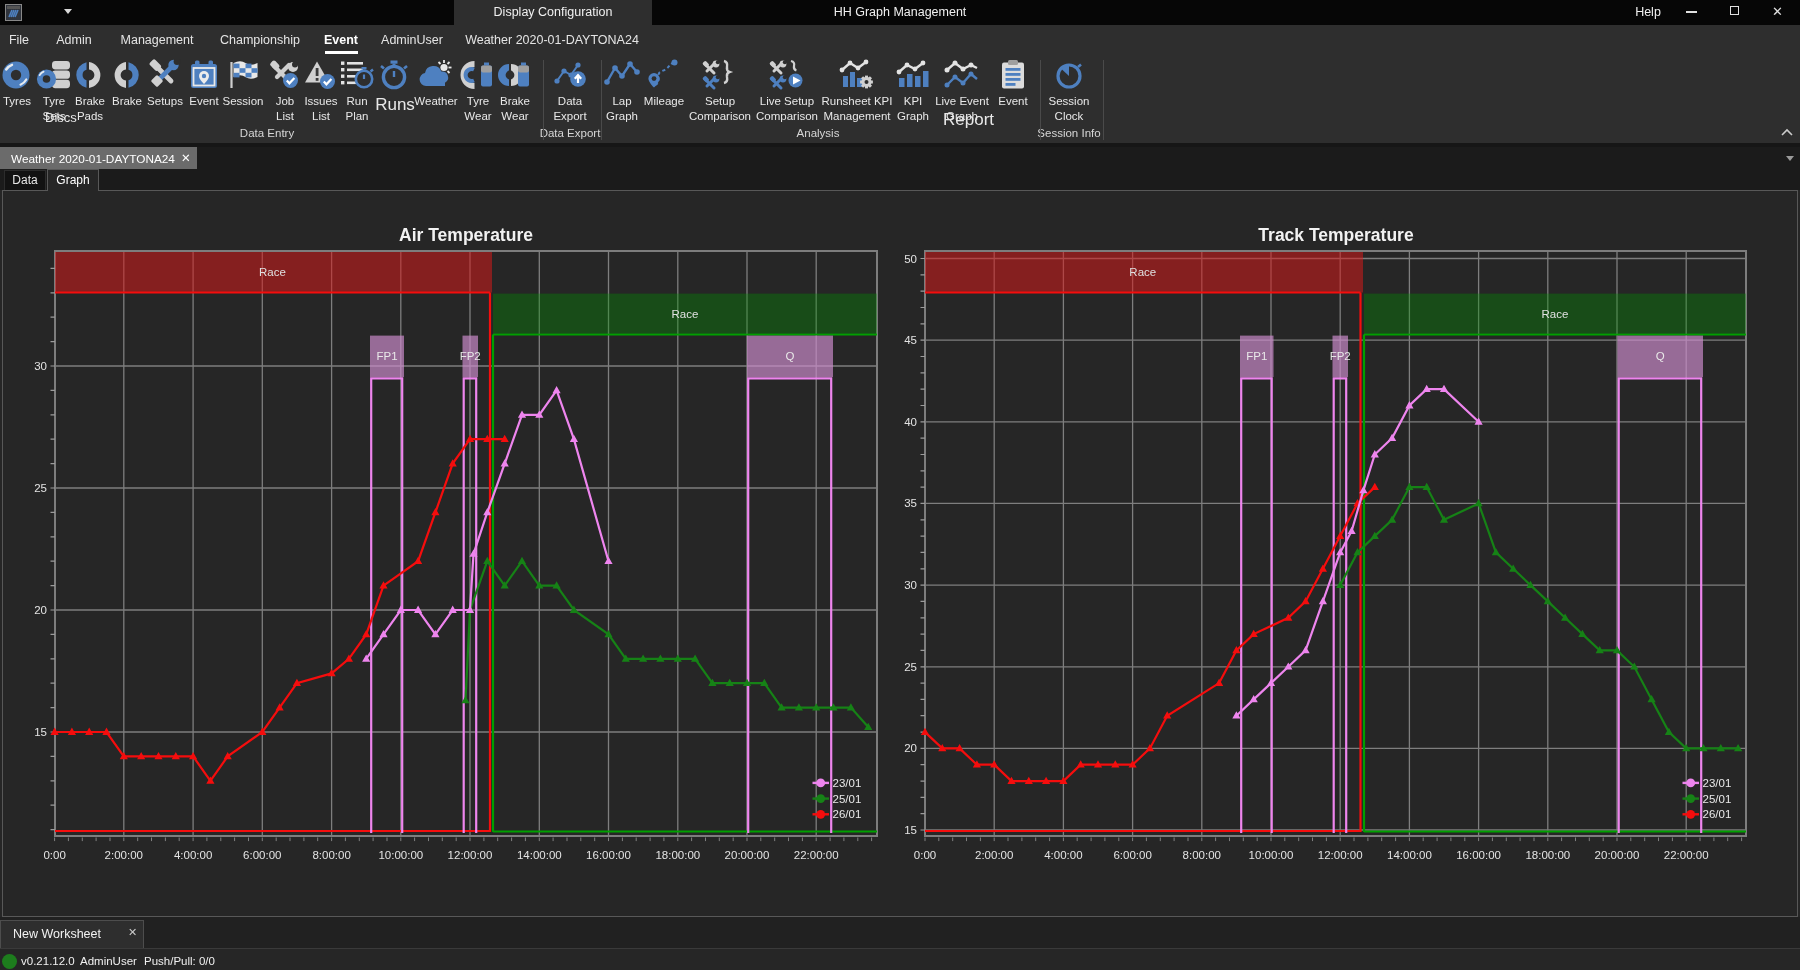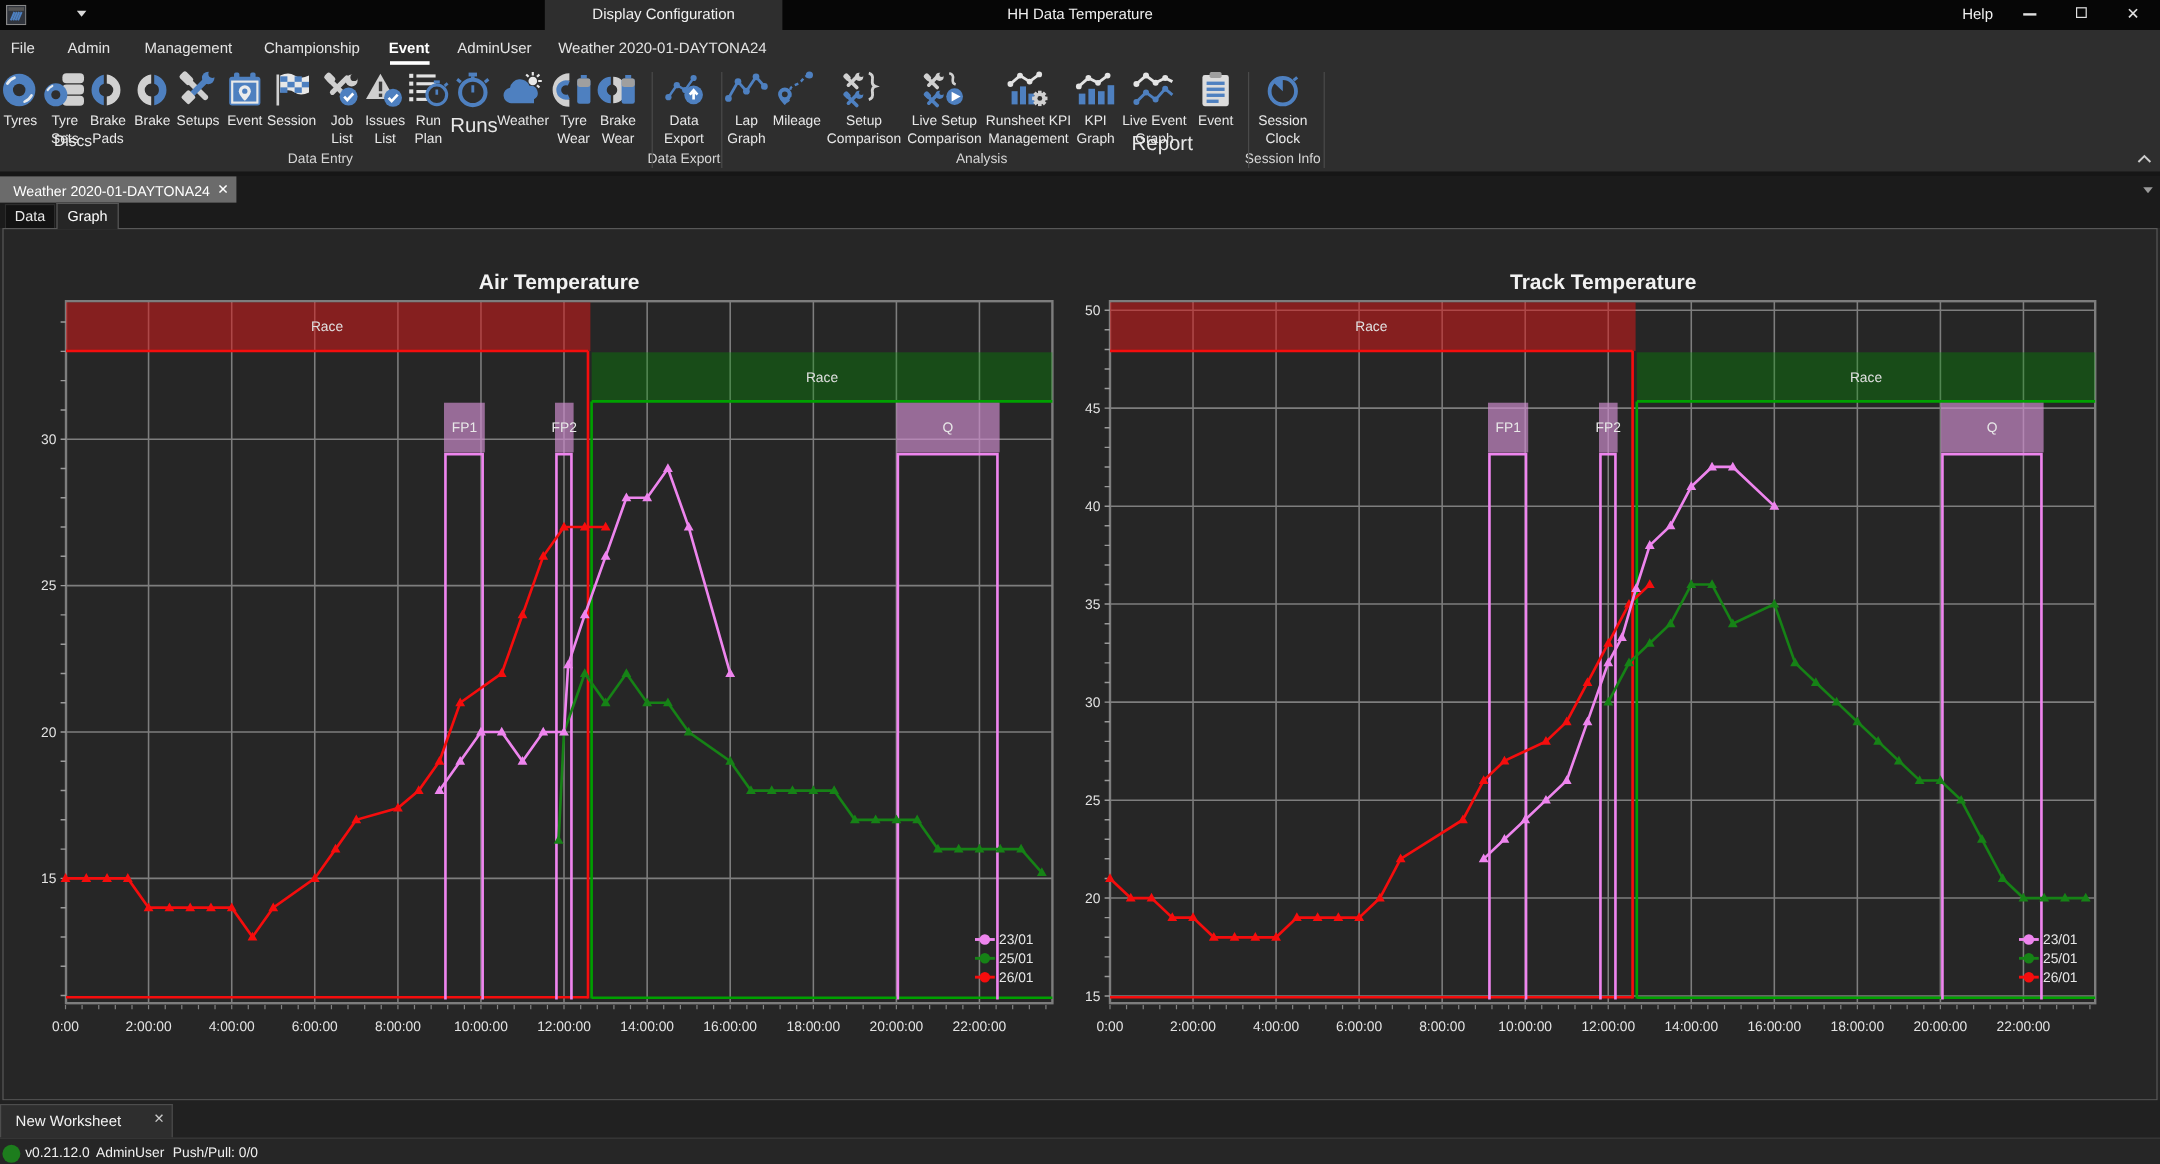--- a/index.html
+++ b/index.html
@@ -3,21 +3,21 @@
 <style>
 *{margin:0;padding:0;box-sizing:border-box}
 body{width:1800px;height:970px;background:#262626;font-family:"Liberation Sans",sans-serif;overflow:hidden;position:relative}
 .abs{position:absolute}
 </style></head>
 <body>
 
 <div class="abs" style="left:0;top:0;width:1800px;height:25px;background:#060606"></div>
 <div class="abs" style="left:454px;top:0;width:198px;height:25px;background:#2e2e2e"></div>
 <div class="abs" style="left:454px;top:5px;width:198px;text-align:center;font-size:12.5px;color:#f0f0f0">Display Configuration</div>
-<div class="abs" style="left:800px;top:5px;width:200px;text-align:center;font-size:12.5px;color:#f0f0f0">HH Data Temperature</div>
+<div class="abs" style="left:800px;top:5px;width:200px;text-align:center;font-size:12.5px;color:#f0f0f0">HH Graph Management</div>
 <div class="abs" style="left:1630px;top:5px;width:36px;text-align:center;font-size:12.5px;color:#f0f0f0">Help</div>
 <div class="abs" style="left:1686px;top:11px;width:11px;height:1.5px;background:#e0e0e0"></div>
 <div class="abs" style="left:1730px;top:6px;width:9px;height:9px;border:1.4px solid #e0e0e0"></div>
 <div class="abs" style="left:1772px;top:4px;font-size:13px;color:#e0e0e0">✕</div>
 <svg class="abs" style="left:5px;top:4px" width="17" height="17" viewBox="0 0 17 17">
     <rect x="0.5" y="0.5" width="16" height="16" fill="#30343c" stroke="#888"></rect>
     <rect x="2" y="2" width="13" height="3" fill="#555"></rect>
     <path d="M4 13 L7 6 M6 13 L9 6 M8 13 L11 6 M10 13 L13 6" stroke="#4e80c0" stroke-width="1.6"></path>
   </svg>
 <svg class="abs" style="left:62px;top:8px" width="12" height="8" viewBox="0 0 12 8">

